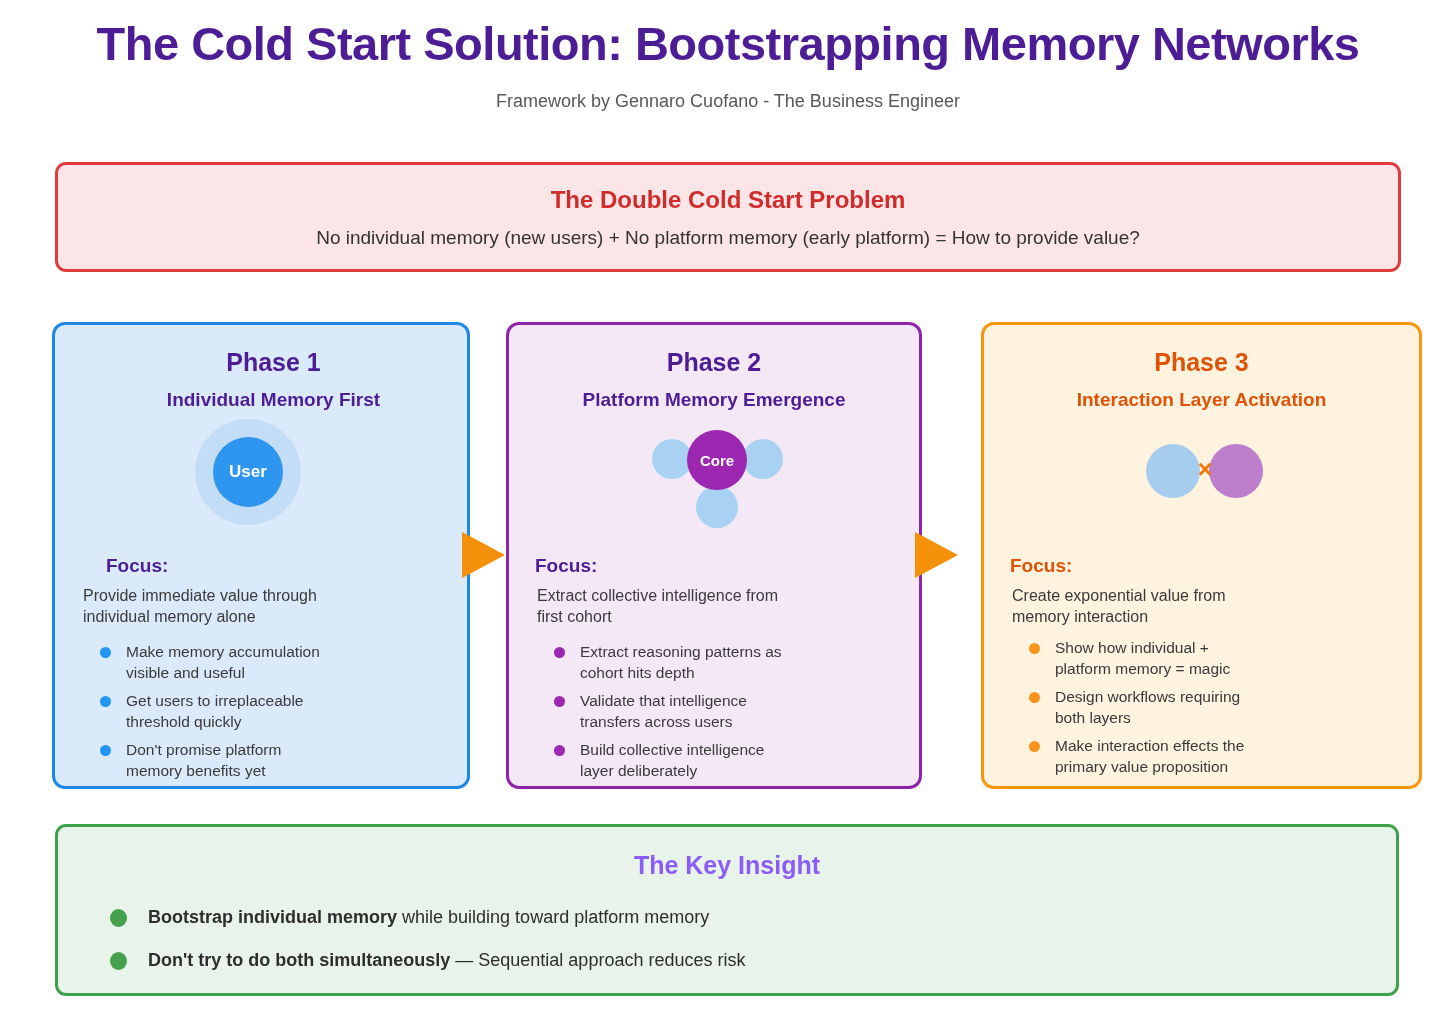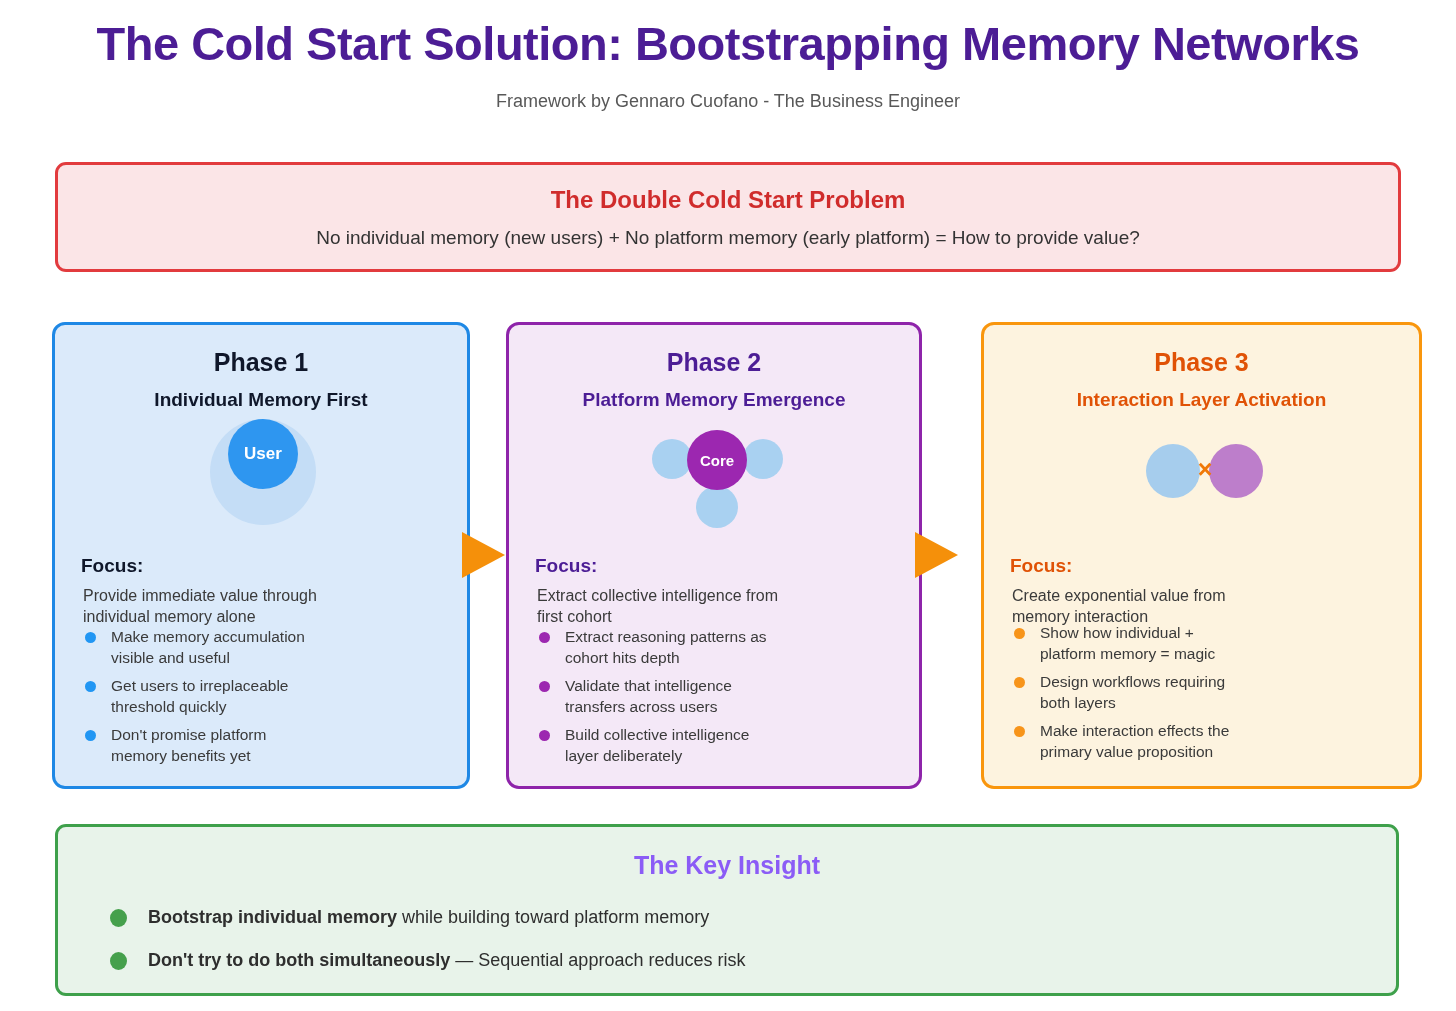--- a/index.html
+++ b/index.html
@@ -21,49 +21,49 @@
   .problem-box p { position:absolute; top:62px; width:100%; text-align:center;
     font-size:19px; color:#333; }
 
   
   .phase { position:absolute; top:322px; height:467px; border-radius:13px; }
   .phase1 { left:52px;  width:418px; background:#DBEAFA; border:3px solid #1E88E5; }
   .phase2 { left:506px; width:416px; background:#F4E8F7; border:3px solid #8E24AA; }
   .phase3 { left:981px; width:441px; background:#FDF3DF; border:3px solid #F9960D; }
   .phase h3 { position:absolute; top:23px; width:100%; text-align:center; font-size:25px; font-weight:bold; }
   .phase h4 { position:absolute; top:64px; width:100%; text-align:center; font-size:19px; font-weight:bold; }
-  .phase1 h3, .phase1 h4, .phase1 .focus-label { color:#0f172a; }
+  .phase1 h3, .phase1 h4, .phase1 .focus-label { color:#4c1d95;padding-left:25px; }
   .phase2 h3, .phase2 h4, .phase2 .focus-label { color:#4c1d95; }
   .phase3 h3, .phase3 h4, .phase3 .focus-label { color:#E05206; }
 
   
   .diagram { position:absolute; left:0; top:0; width:100%; height:100%; }
   .circle { position:absolute; border-radius:50%; }
-  .halo { left:155px; top:94px; width:106px; height:106px; background:#C4DDF6;
-    display:flex; justify-content:center; }
+  .halo { left:140px; top:94px; width:106px; height:106px; background:#C4DDF6;
+    display:flex; align-items:center; justify-content:center; }
   .user-core { width:70px; height:70px; background:#2E96F0; border-radius:50%;
     display:flex; align-items:center; justify-content:center;
     color:#fff; font-weight:bold; font-size:17px; }
   .sat { background:#A9D1F1; }
   .sat-left   { left:143px; top:114px; width:40px; height:40px; }
   .sat-right  { left:234px; top:114px; width:40px; height:40px; }
   .sat-bottom { left:187px; top:161px; width:42px; height:42px; }
   .core-circle { left:178px; top:105px; width:60px; height:60px; background:#9C27B0;
     display:flex; align-items:center; justify-content:center;
     color:#fff; font-weight:bold; font-size:15px; }
   .inter-blue   { left:162px; top:119px; width:54px; height:54px; background:#A6CDED; }
   .inter-purple { left:225px; top:119px; width:54px; height:54px; background:#BD7ECB; }
   .inter-x { position:absolute; left:207px; top:130px; width:28px; text-align:center;
     font-size:25px; font-weight:bold; color:#F07806; z-index:2; }
 
   
   .focus { position:absolute; left:26px; top:230px; right:14px; }
   .focus-label { font-size:19px; font-weight:bold; }
   .focus-desc { margin:8px 0 0 2px; font-size:16px; line-height:21px; color:#3A3A3A; width:255px; }
-  .focus ul { list-style:none; margin:0; padding:0; }
+  .focus ul { list-style:none; margin:15px; padding:0; }
   .focus li { display:flex; align-items:flex-start; gap:15px; margin-top:8px; padding-left:4px; }
   .focus li:first-child { margin-top:0; }
   .phase3 .focus li:first-child { margin-top:-4px; }
   .bdot { flex:0 0 auto; width:11px; height:11px; border-radius:50%; margin-top:5px; }
   .phase1 .bdot { background:#2196F3; }
   .phase2 .bdot { background:#9C27B0; }
   .phase3 .bdot { background:#F7941A; }
   .btext { display:inline-block; max-width:205px; font-size:15.5px; line-height:20.5px; color:#3A3A3A; }
 
   

